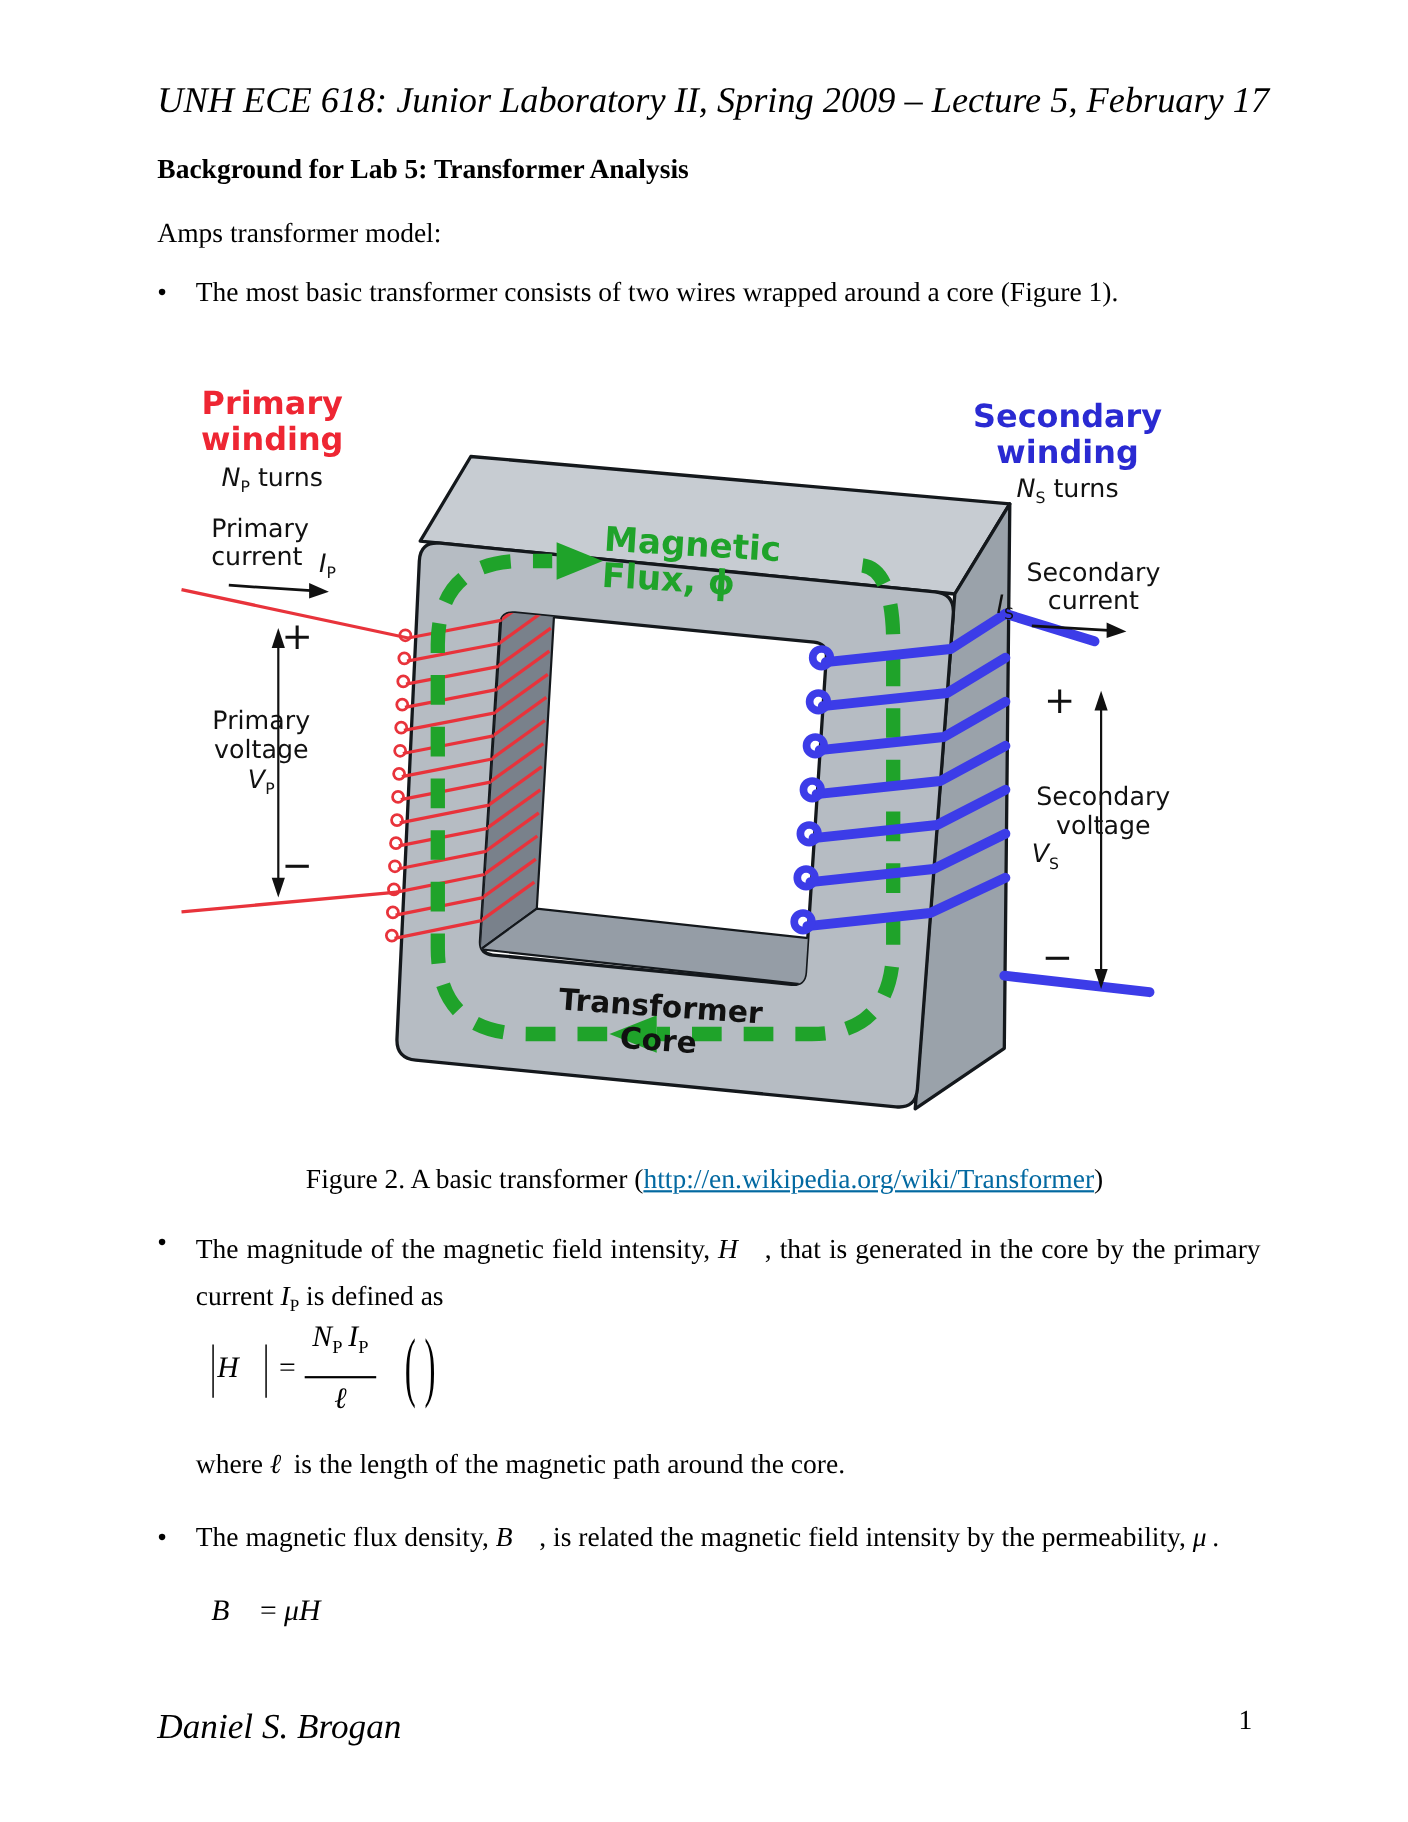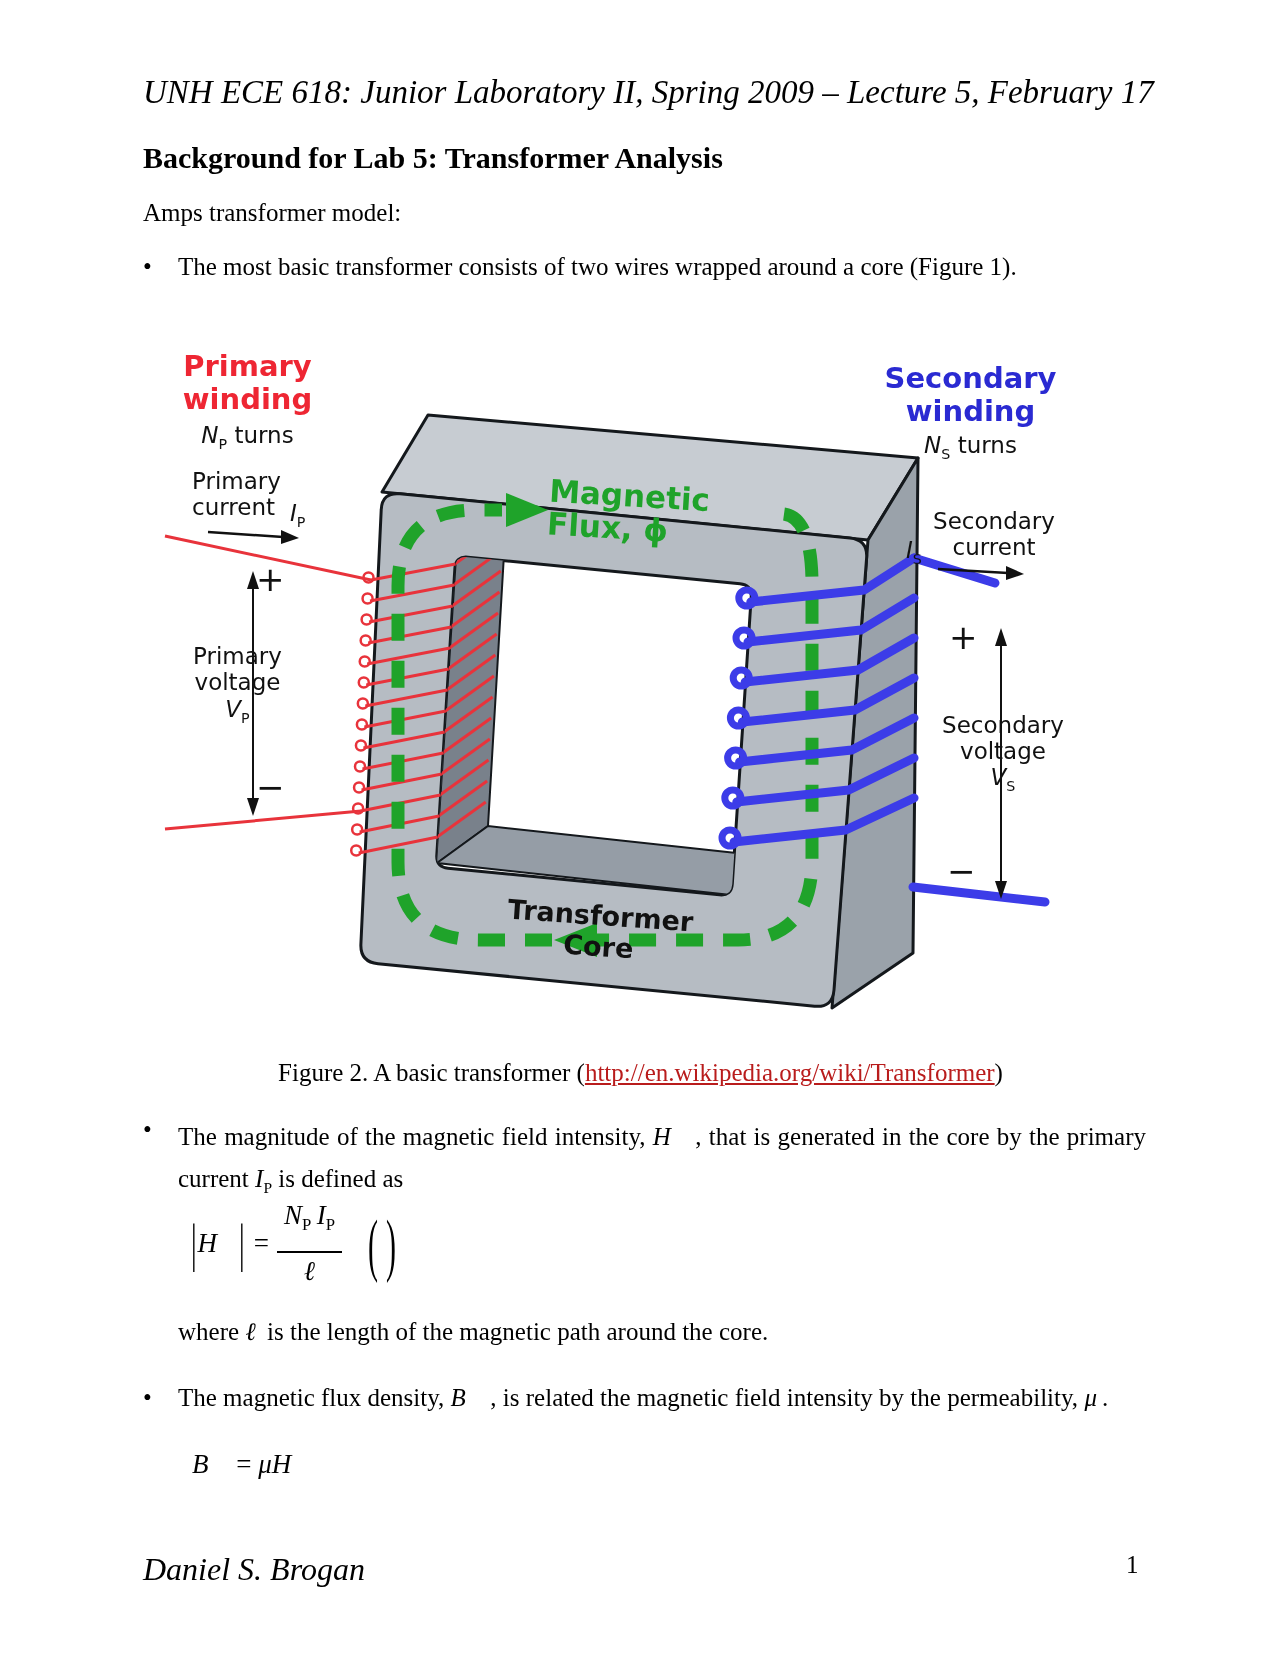--- a/index.html
+++ b/index.html
@@ -2,21 +2,21 @@
 <html><head>
 <meta charset="utf-8">
 <style>
   html,body{margin:0;padding:0;background:#e8e8e8;}
   .page{
     position:relative;width:1280px;height:1656px;background:#ffffff;
     font-family:"Liberation Serif","DejaVu Serif",serif;color:#000;overflow:hidden;
   }
   .abs{position:absolute;}
   .header-line{left:143px;top:74px;font-style:italic;font-size:33px;}
-  .section-heading{left:143px;top:141px;font-weight:bold;font-size:30px;}
+  .section-heading{left:143px;top:141px;font-weight:bold;font-size:25px;}
   .intro-line{left:143px;top:199px;font-size:25px;}
   .bullet{display:flex;font-size:25px;}
   .bullet .marker{width:35px;flex:0 0 35px;}
   .bullet1{left:143px;top:253px;width:1000px;}
   .bullet2{left:143px;top:1116px;width:1003px;}
   .bullet2 .b-text{width:968px;text-align:justify;line-height:1.66;}
   .bullet3{left:143px;top:1384px;width:1010px;}
   .where-line{left:178px;top:1318px;font-size:25px;}
   .caption{left:143px;top:1059px;width:995px;text-align:center;font-size:25px;}
   .caption a{text-decoration:underline;}
@@ -48,21 +48,21 @@
   .lbl-plus-l{left:106px;top:220px;}
   .lbl-pv{left:25px;top:303px;width:125px;}
   .lbl-vp{left:25px;top:356px;width:125px;text-align:center;}
   .lbl-minus-l{left:106px;top:428px;}
   .lbl-sw{left:733px;top:22px;width:175px;}
   .lbl-ns{left:733px;top:92px;width:175px;text-align:center;}
   .lbl-sc{left:779px;top:168px;width:130px;text-align:center;}
   .lbl-is{left:756px;top:197px;}
   .lbl-plus-r{left:799px;top:278px;}
   .lbl-sv{left:788px;top:372px;width:130px;text-align:center;}
-  .lbl-vs{left:788px;top:424px;width:130px;text-align:center;}
+  .lbl-vs{left:788px;top:424px;width:130px;text-align:left;}
   .lbl-minus-r{left:797px;top:512px;}
   .lbl-flux{left:398px;top:142px;width:250px;font-weight:bold;font-size:31px;transform:rotate(3.5deg);line-height:1.08;}
   .lbl-core{left:352px;top:560px;width:195px;font-weight:bold;font-size:27px;text-align:center;transform:rotate(4deg);line-height:1.15;}
 </style>
 </head>
 <body>
 
 <div class="page">
 
   <div class="abs header-line">UNH ECE 618: Junior Laboratory II, Spring 2009 – Lecture 5, February 17</div>
@@ -225,21 +225,21 @@
     <div class="fl sign lbl-plus-r">+</div>
     <div class="fl med lbl-sv">
       <div>Secondary</div>
       <div>voltage</div>
     </div>
     <div class="fl med lbl-vs"><i>V</i><sub>S</sub></div>
     <div class="fl sign lbl-minus-r">−</div>
   </div>
 
   <div class="abs caption">
-    <span>Figure 2. A basic transformer (</span><a href="#" style="color: #b91c1c;">http://en.wikipedia.org/wiki/Transformer</a><span>)</span>
+    <span>Figure 2. A basic transformer (</span><a href="#" style="color: #0369a1;">http://en.wikipedia.org/wiki/Transformer</a><span>)</span>
   </div>
 
   <div class="abs bullet bullet2">
     <span class="marker">•</span>
     <span class="b-text">The magnitude of the magnetic field intensity, <i>H⃗</i> , that is generated in the core by the primary current <i>I</i><sub>P</sub> is defined as</span>
   </div>
 
   <div class="abs formula">
     <span class="vb">|</span>
     <span><i>H⃗</i></span>

